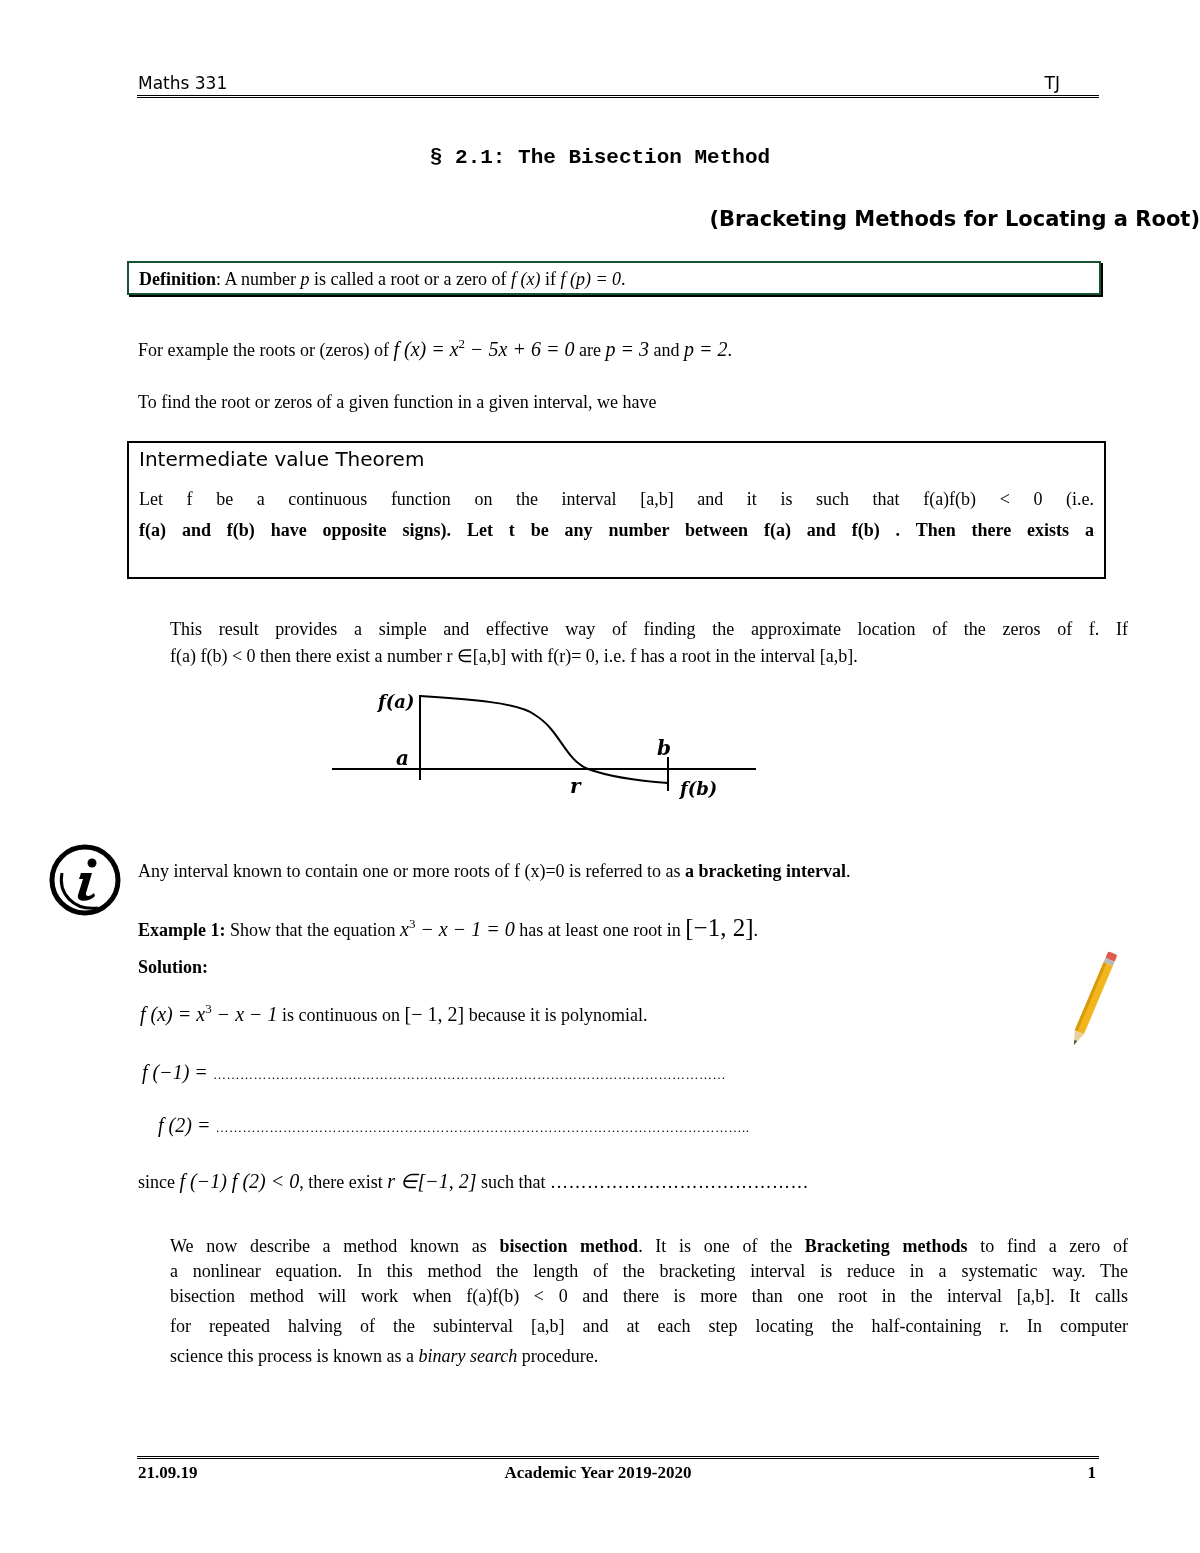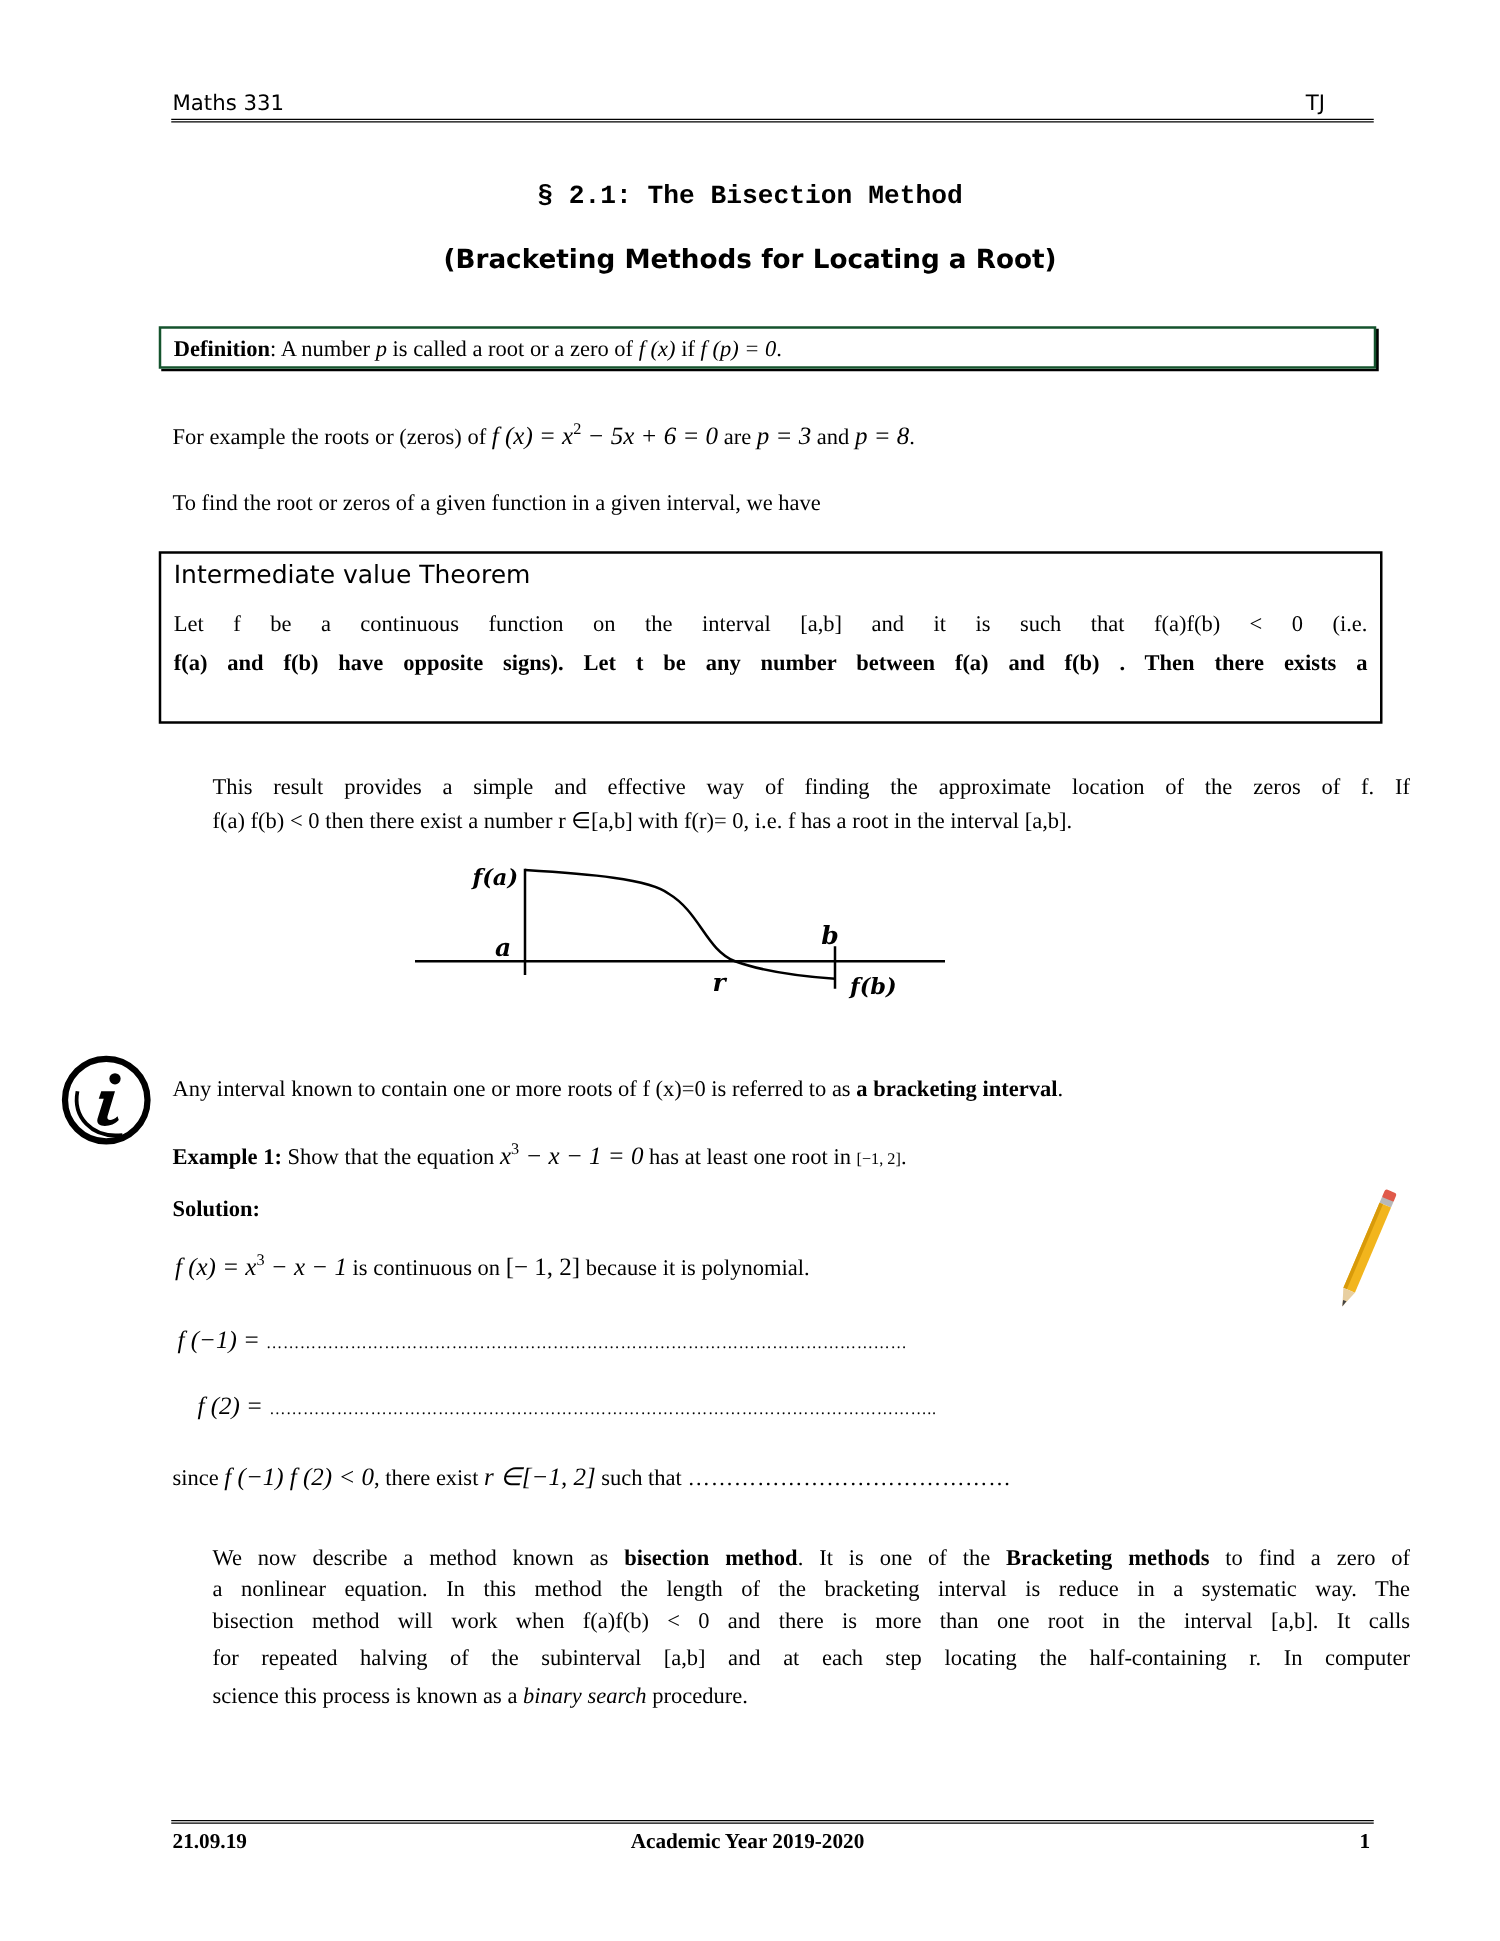--- a/index.html
+++ b/index.html
@@ -4,21 +4,21 @@
 <style>
   html, body { margin: 0; padding: 0; background: #ffffff; }
   body { width: 1200px; height: 1553px; position: relative; overflow: hidden; color: #000; font-family: "Liberation Serif", serif; }
   .abs { position: absolute; }
   .hdr { font-family: "DejaVu Sans", sans-serif; font-size: 17px; }
   .hdr-left { left: 138px; top: 73px; }
   .hdr-right { right: 140px; top: 73px; }
   .hdr-rule { left: 137px; top: 95px; width: 962px; height: 0; border-top: 1px solid #000; border-bottom: 1px solid #000; height: 1px; }
   .title { left: 0; width: 1200px; text-align: center; font-family: "DejaVu Sans", sans-serif; font-weight: bold; font-size: 21px; }
   .t1 { top: 146px; font-family: Liberation Mono, monospace; }
-  .t2 { top: 195px; }
+  .t2 { top: 207px; text-align: right; }
   .defbox { left: 127px; top: 261px; width: 974px; height: 34px; border: 2px solid #14532d; box-shadow: 2px 2px 0 #000; box-sizing: border-box; }
   .defbox .txt { position: absolute; left: 10px; top: 6px; font-size: 18px; white-space: nowrap; }
   .m { font-family: "Liberation Serif", serif; font-style: italic; }
   .p { font-size: 18px; white-space: nowrap; }
   .ivtbox { left: 127px; top: 441px; width: 979px; height: 138px; border: 2px solid #000; box-sizing: border-box; }
   .ivt-title { position: absolute; left: 10px; top: 4px; font-family: "DejaVu Sans", sans-serif; font-size: 20px; }
   .ivt-line { position: absolute; left: 10px; right: 10px; font-size: 18px; text-align: justify; text-align-last: justify; white-space: nowrap; }
   .just { text-align: justify; text-align-last: justify; }
   .para { left: 138px; width: 958px; font-size: 18px; margin-left: 32px; }
   .info-icon { left: 48px; top: 843px; width: 74px; height: 74px; }
@@ -49,21 +49,21 @@
     <span class="m">f (p) = 0</span><span>.</span>
   </div>
 </div>
 
 <div class="abs p" style="left:138px; top:338px;">
   <span>For example the roots or (zeros) of </span>
   <span class="m" style="font-size:20px">f (x) = x</span><sup>2</sup><span class="m" style="font-size:20px"> − 5x + 6 = 0</span>
   <span> are </span>
   <span class="m" style="font-size:20px">p = 3</span>
   <span> and </span>
-  <span class="m" style="font-size:20px">p = 8</span><span>.</span>
+  <span class="m" style="font-size:20px">p = 2</span><span>.</span>
 </div>
 
 <div class="abs p" style="left:138px; top:392px;">To find the root or zeros of a given function in a given interval, we have</div>
 
 <div class="abs ivtbox">
   <div class="ivt-title">Intermediate value Theorem</div>
   <div class="ivt-line" style="top:46px;">Let  f  be a continuous function on the interval [a,b] and it is such that f(a)f(b) &lt; 0 (i.e.</div>
   <div class="ivt-line" style="top:77px;font-weight:bold;">f(a) and f(b) have opposite signs). Let t be any number between f(a) and f(b) . Then there exists a</div>
 </div>
 
@@ -90,21 +90,21 @@
 </svg>
 
 <div class="abs p" style="left:138px; top:861px;">
   <span>Any interval known to contain one or more roots of f (x)=0 is referred to as </span><span class="bold">a bracketing interval</span><span>.</span>
 </div>
 
 <div class="abs p" style="left:138px; top:914px;">
   <span class="bold">Example 1:</span><span> Show that the equation </span>
   <span class="m" style="font-size:20px">x</span><sup>3</sup><span class="m" style="font-size:20px"> − x − 1 = 0</span>
   <span>  has at least one root in </span>
-  <span class="m" style="font-size:13px; font-style:normal">[−1, 2]</span><span>.</span>
+  <span class="m" style="font-size:25px; font-style:normal">[−1, 2]</span><span>.</span>
 </div>
 
 <div class="abs p bold" style="left:138px; top:957px;">Solution:</div>
 
 <svg class="abs pencil" viewBox="0 0 62 110">
   <g transform="rotate(23 31 55)">
     <rect x="26" y="4" width="10" height="8" rx="2" fill="#e05a4a"></rect>
     <rect x="26" y="11" width="10" height="5" fill="#b8b8b8"></rect>
     <rect x="26" y="16" width="10" height="74" fill="#f2b51d"></rect>
     <rect x="26" y="16" width="3" height="74" fill="#d89a0a"></rect>

